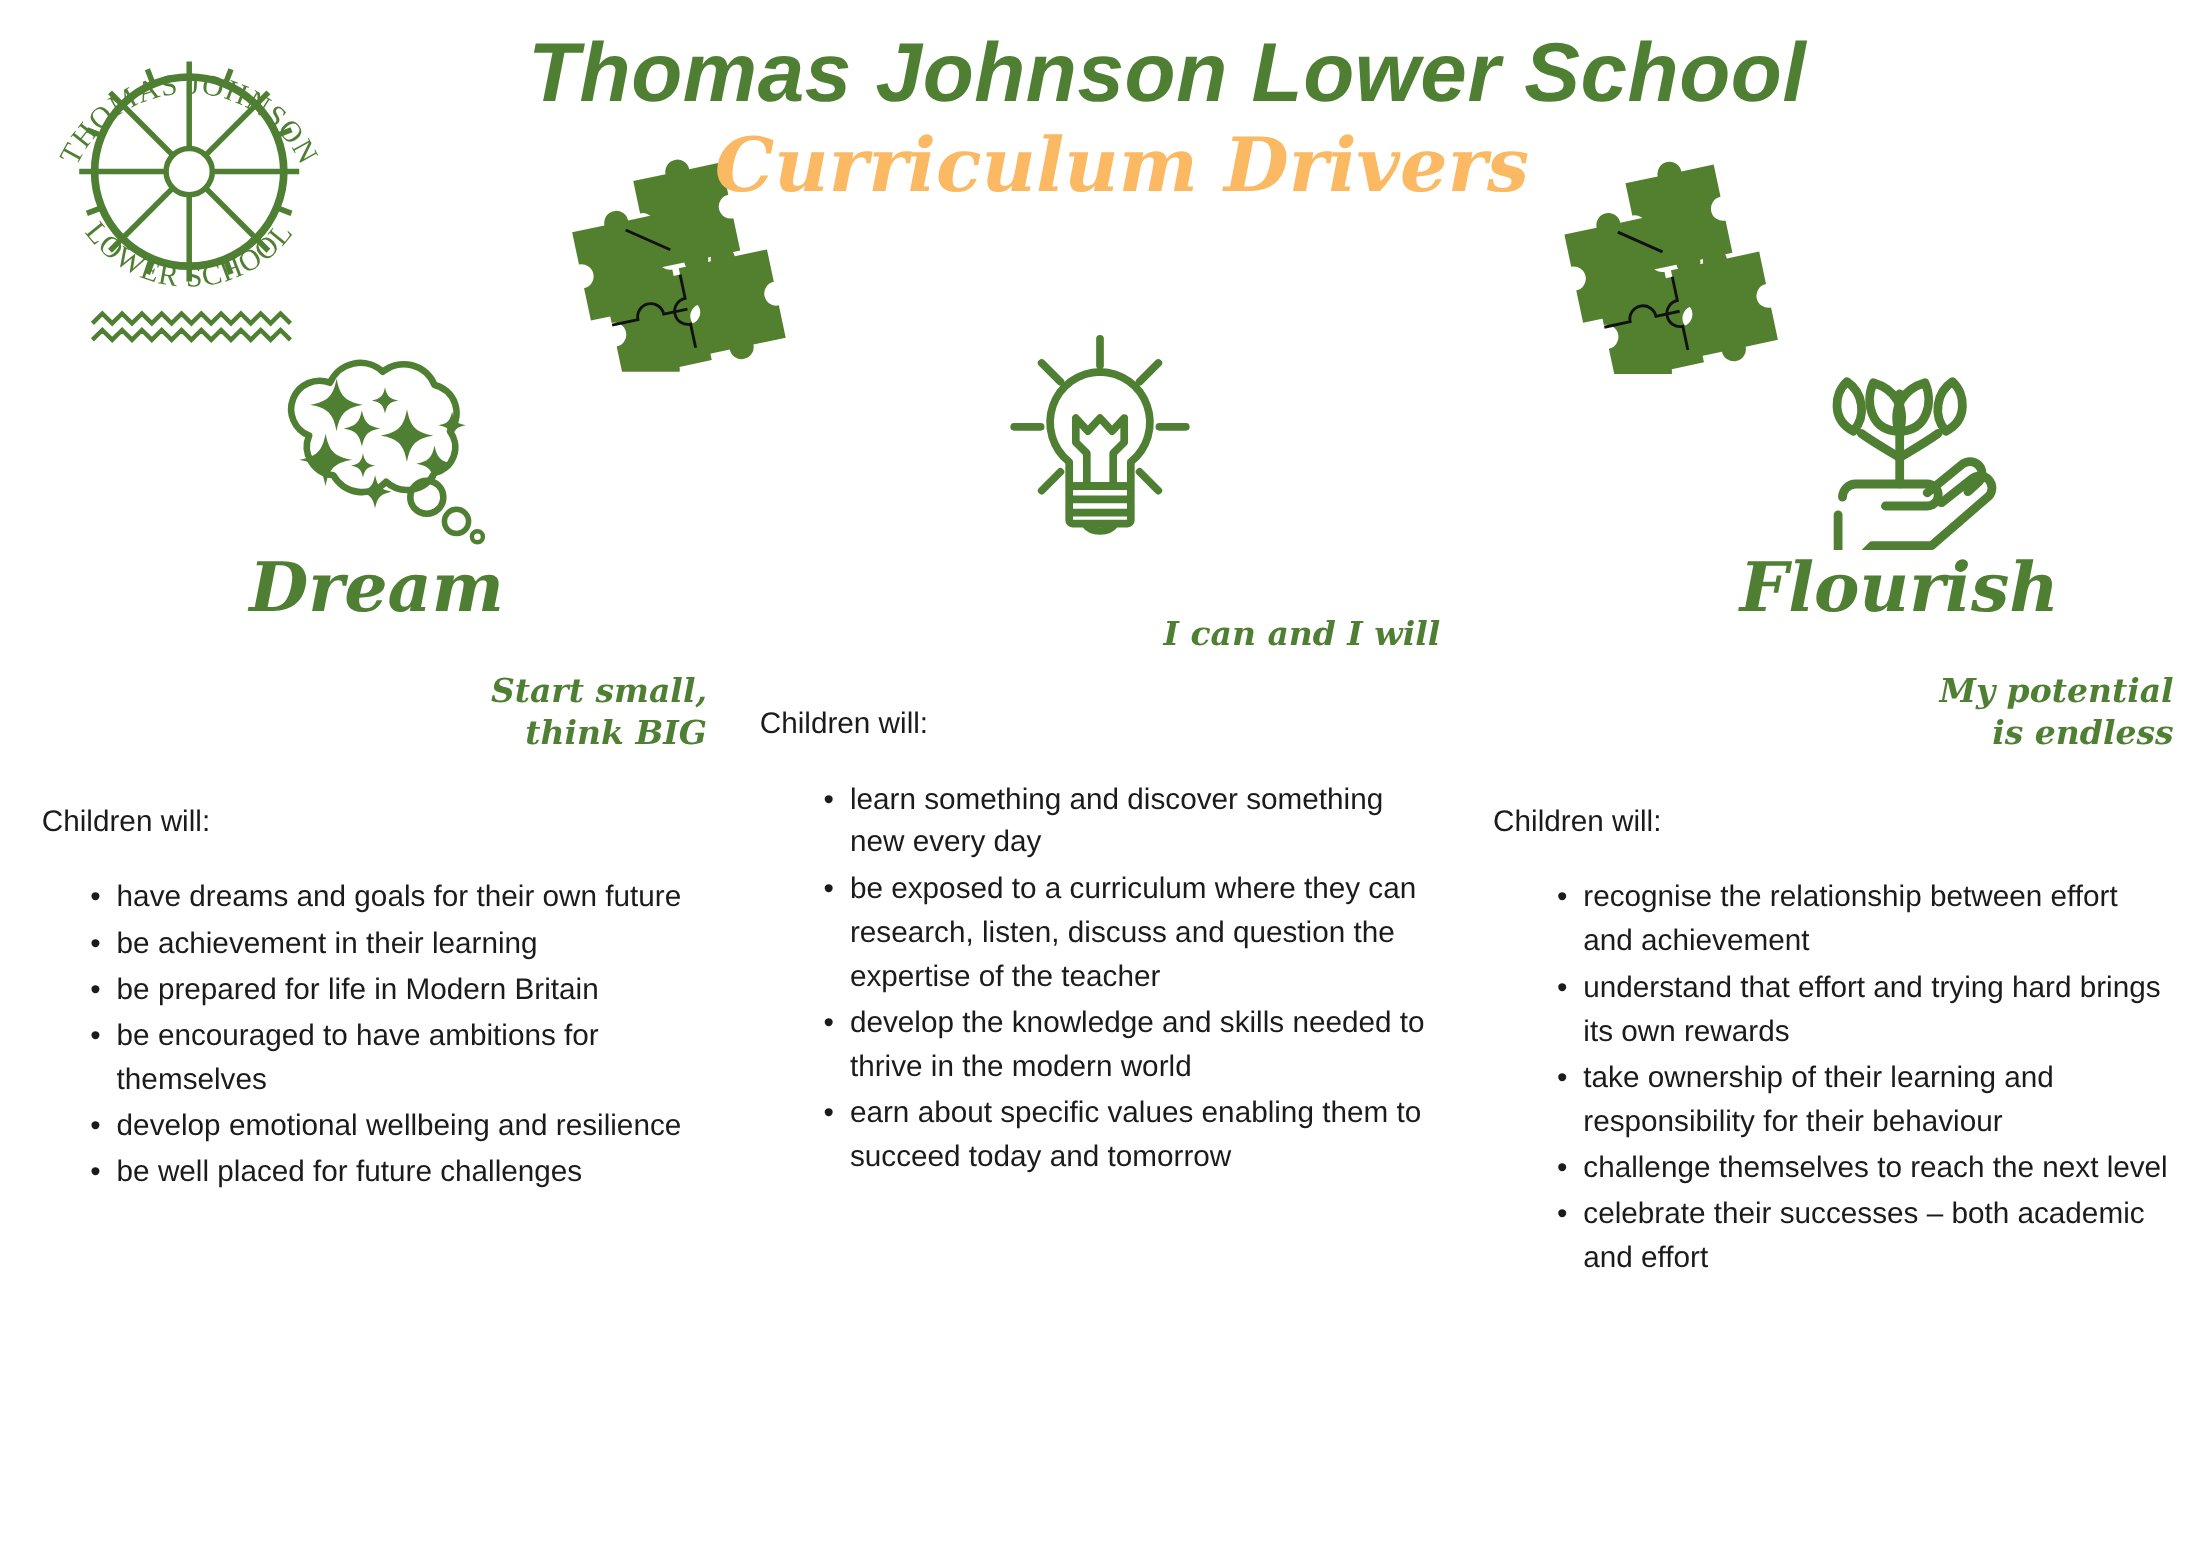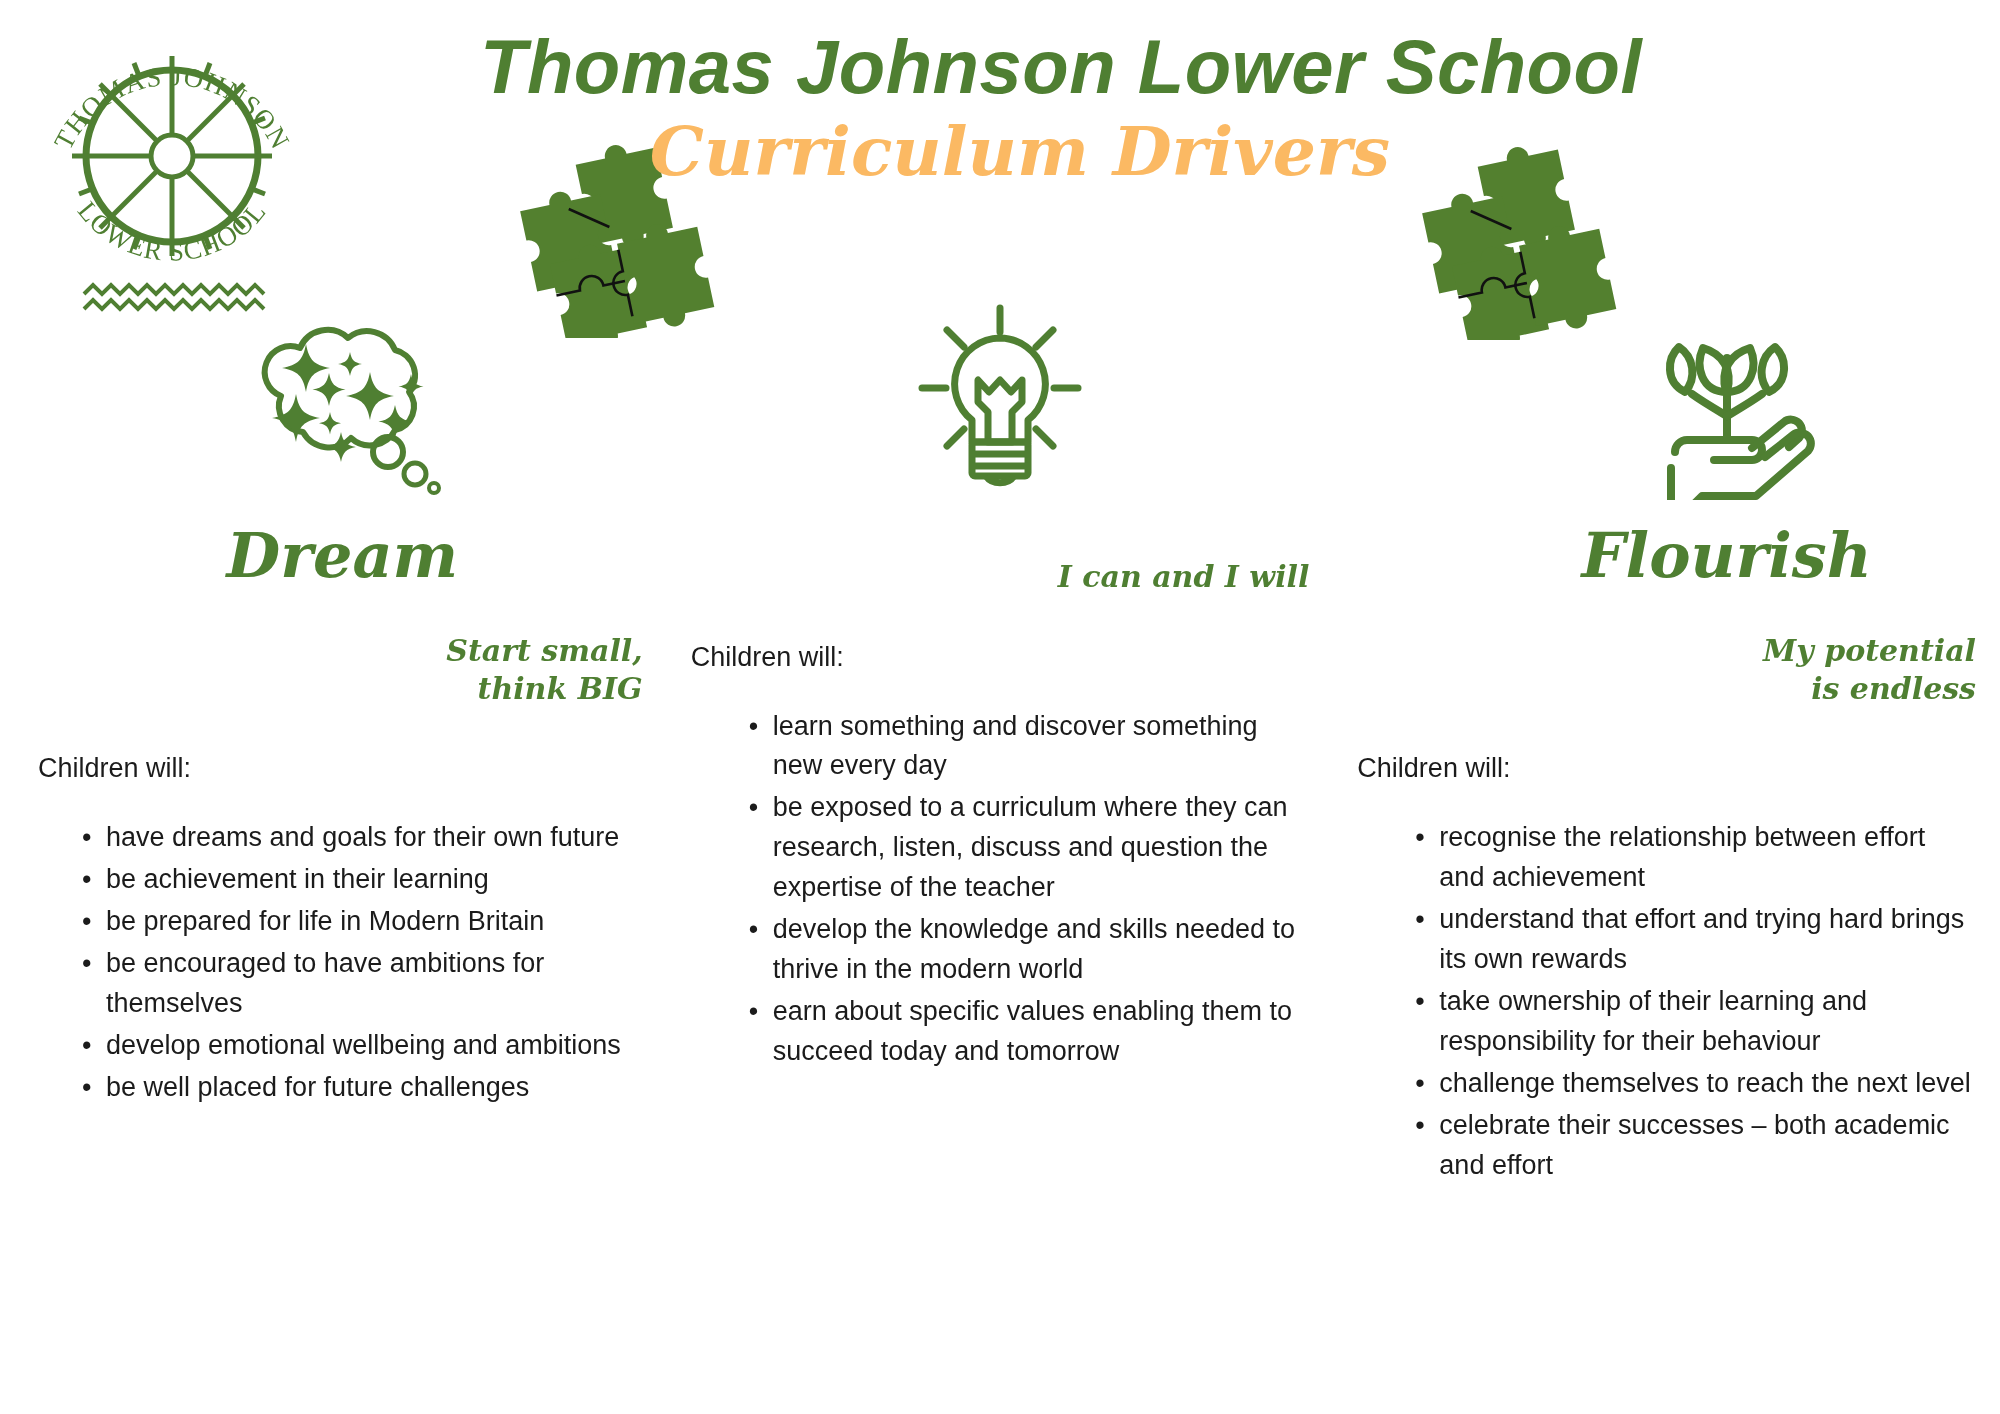--- a/index.html
+++ b/index.html
@@ -90,21 +90,21 @@
   .col-2 .icon-wrap { padding-left: 0px; }
   .col-3 .icon-wrap { padding-left: 120px; }
 
   .heading {
     font-family: "DejaVu Serif", serif;
     font-style: italic;
     font-weight: bold;
     font-size: 62px;
     color: #4f7f32;
     text-align: center;
-    margin-top: 22px;
+    margin-top: 0;
     line-height: 1.1;
   }
   .col-1 .heading { padding-left: 18px; }
   .col-3 .heading { padding-left: 120px; }
 
   .tagline {
     font-family: "DejaVu Serif", serif;
     font-style: italic;
     font-weight: bold;
     font-size: 30px;
@@ -274,21 +274,21 @@
       </div>
       <div class="heading">Dream</div>
       <div class="tagline">Start small,
 think BIG</div>
       <div class="intro">Children will:</div>
       <ul class="bullets">
         <li>have dreams and goals for their own future</li>
         <li>be achievement in their learning</li>
         <li>be prepared for life in Modern Britain</li>
         <li>be encouraged to have ambitions for themselves</li>
-        <li>develop emotional wellbeing and ambitions</li>
+        <li>develop emotional wellbeing and resilience</li>
         <li>be well placed for future challenges</li>
       </ul>
     </div>
 
     <div class="col col-2">
       <div class="icon-wrap">
         <svg width="200" height="200" viewBox="0 0 200 200" aria-hidden="true">
           <g stroke="#4f7f32" stroke-width="7" fill="none" stroke-linecap="round">
             <line x1="100" y1="8" x2="100" y2="32"></line>
             <line x1="47" y1="30" x2="64" y2="47"></line>

